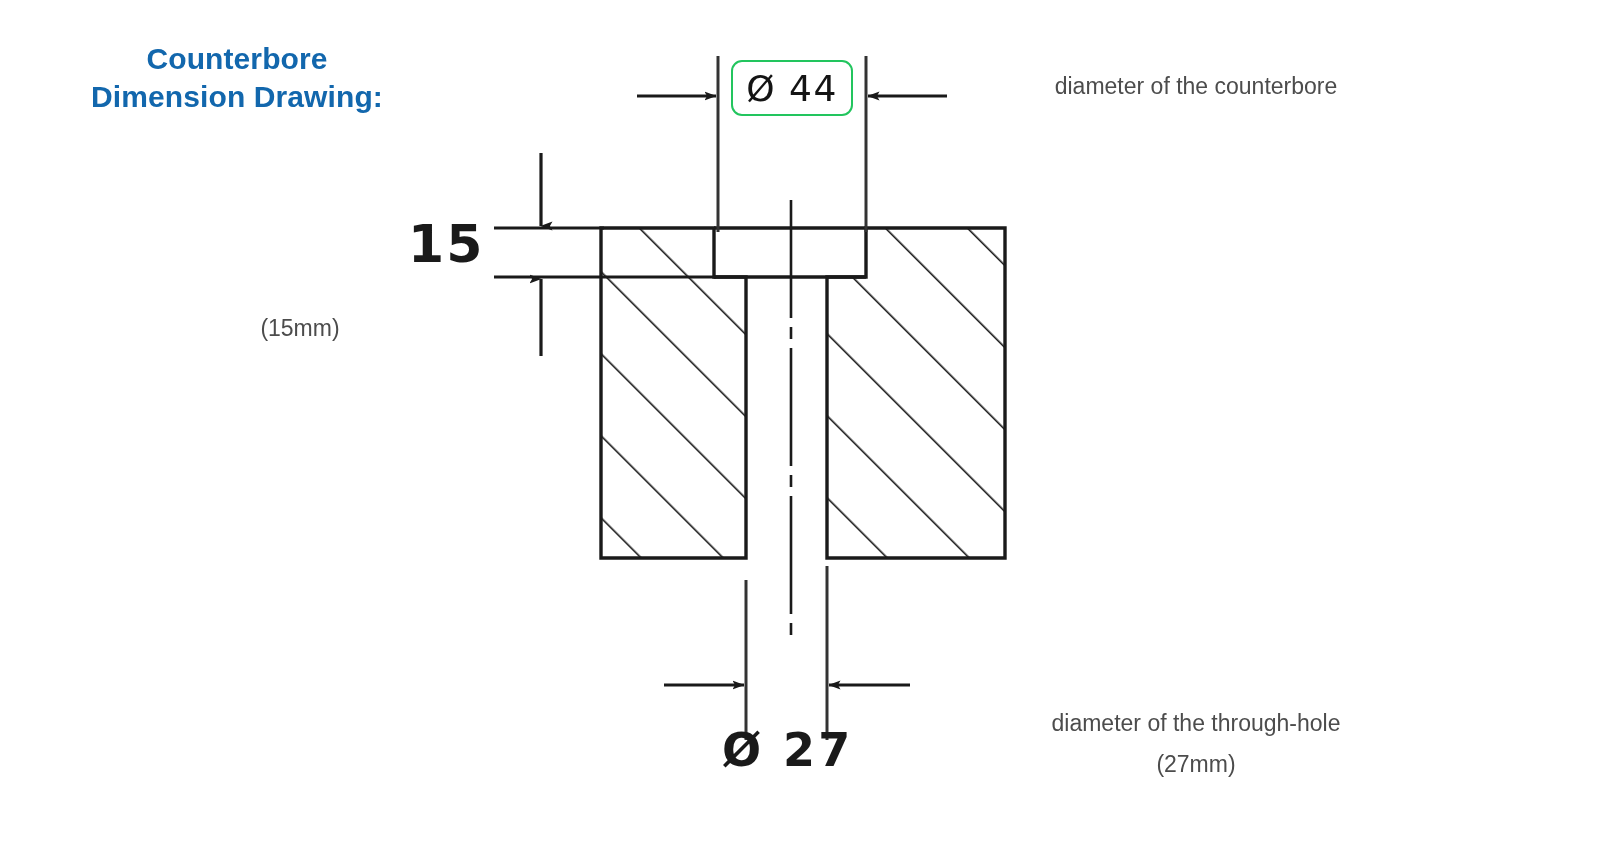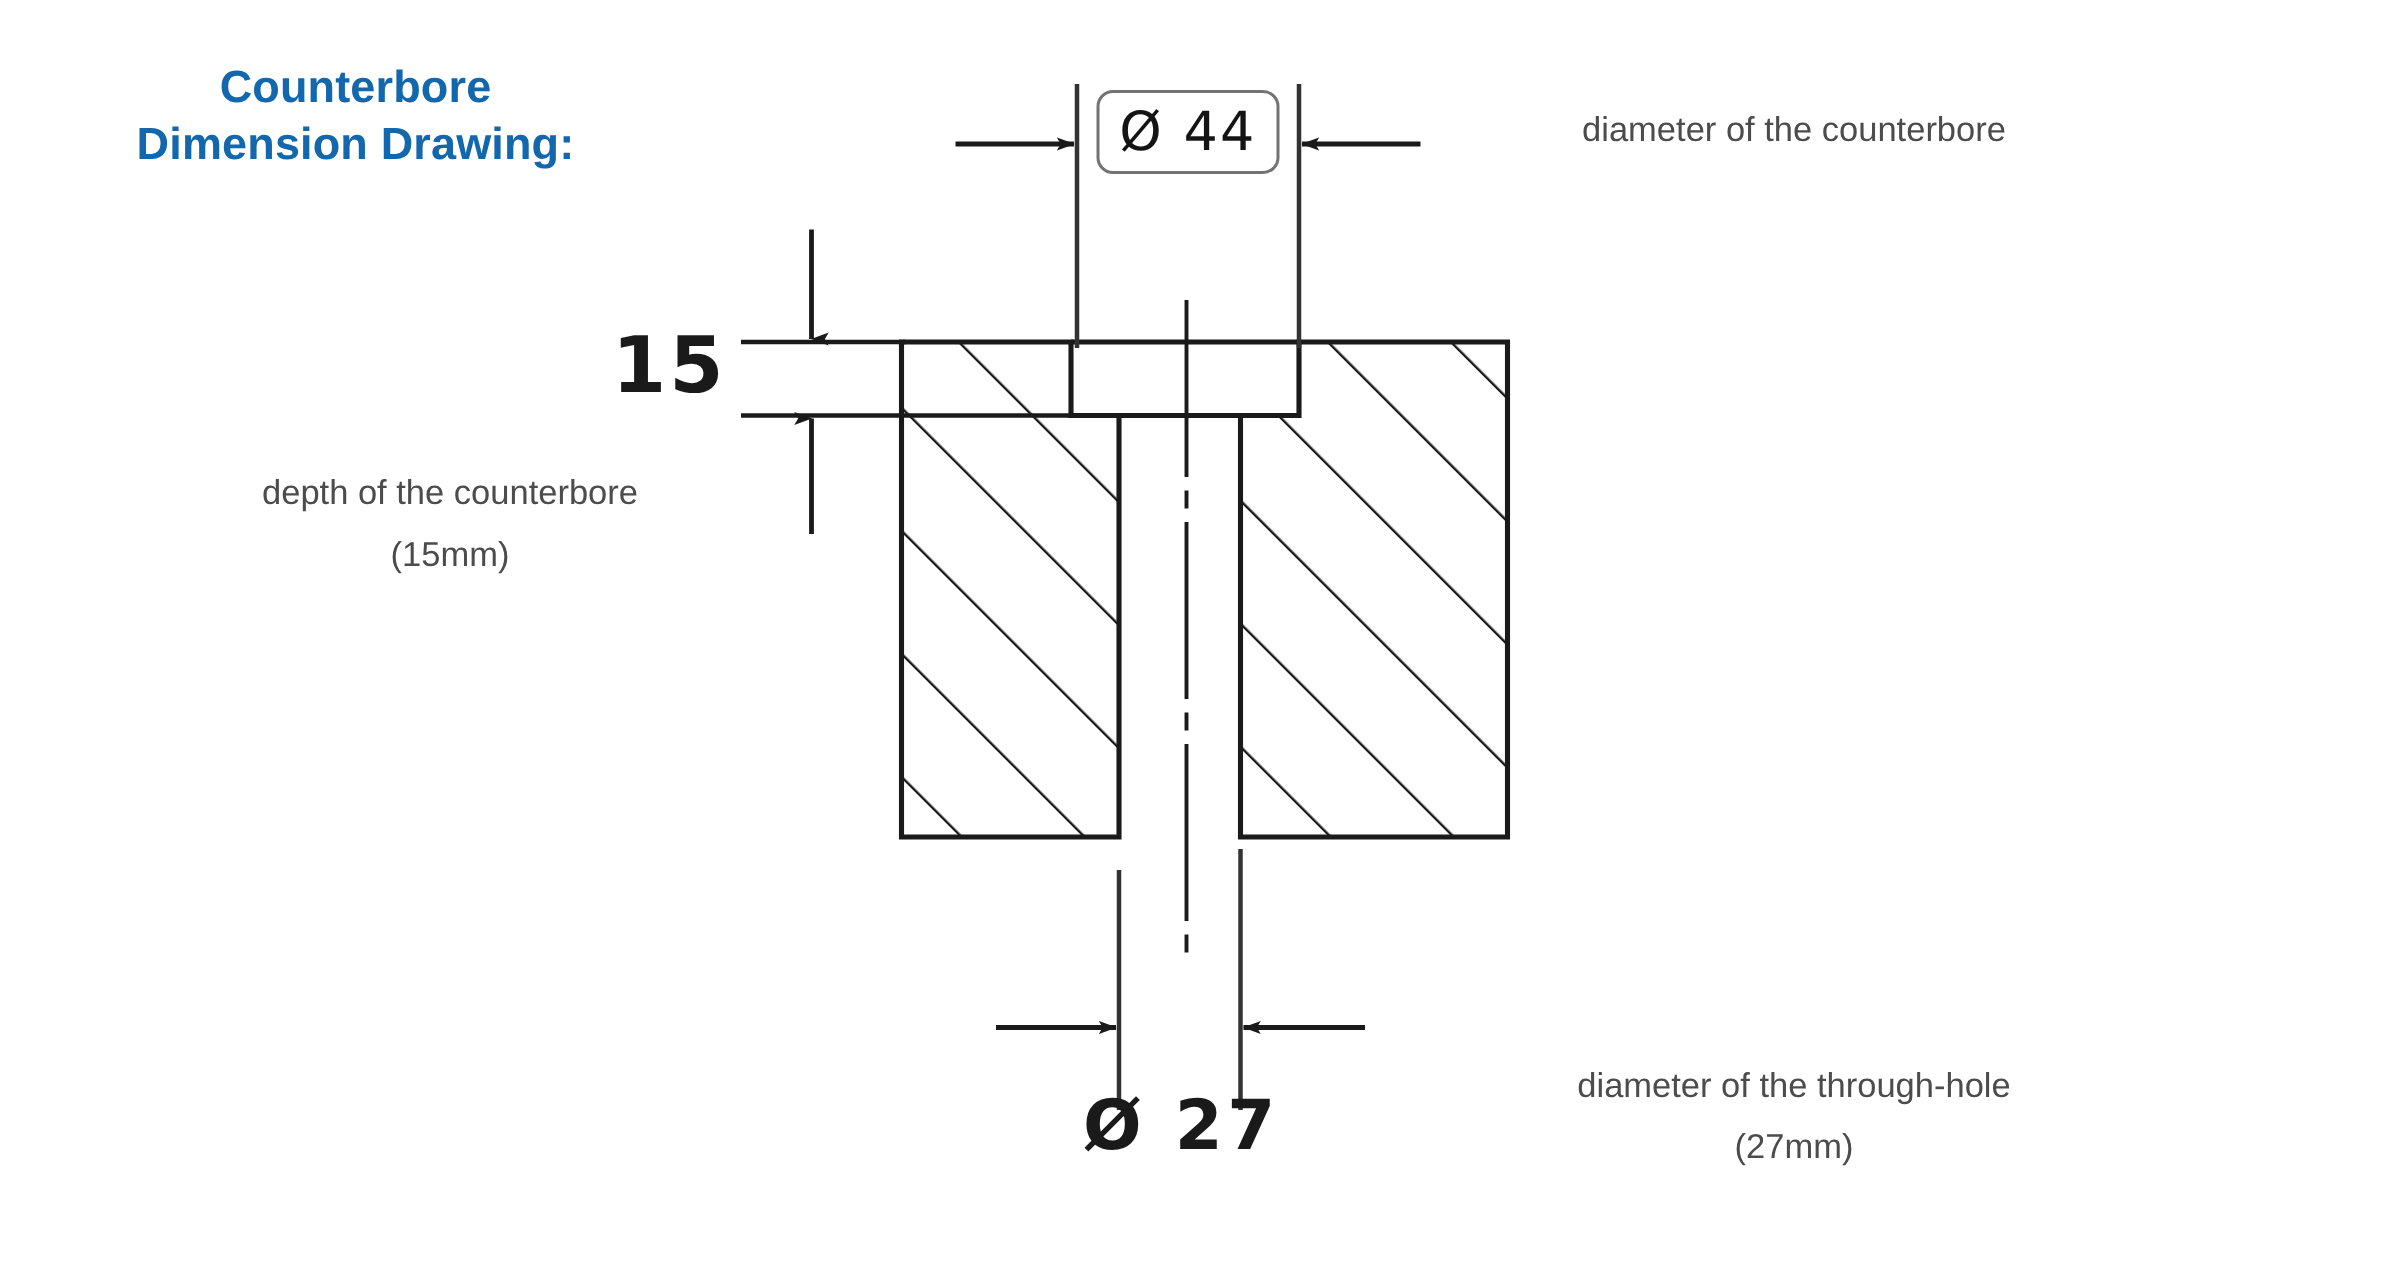--- a/index.html
+++ b/index.html
@@ -81,21 +81,21 @@
   }
 
   
   #dim-counterbore-callout {
     position: absolute;
     left: 731px;
     top: 60px;
     width: 122px;
     height: 56px;
     box-sizing: border-box;
-    border: 2px solid #737373;
+    border: 2px solid #22c55e;
     border-radius: 11px;
     background: #ffffff;
     display: flex;
     align-items: center;
     justify-content: center;
     color: #141414;
     font-family: "DejaVu Sans", sans-serif;
     font-size: 36px;
     letter-spacing: 1.5px;
     white-space: nowrap;
@@ -192,21 +192,20 @@
 
   <div id="dim-depth-value" class="dim-text">15</div>
 
   <div id="dim-throughhole-value" class="dim-text">Ø 27</div>
 
   <div id="annotation-counterbore-diameter" class="annotation">
     <span class="ann-line">diameter of the counterbore</span>
   </div>
 
   <div id="annotation-counterbore-depth" class="annotation">
-    <span class="ann-line">depth of the counterbore</span>
     <span class="ann-line">(15mm)</span>
   </div>
 
   <div id="annotation-throughhole-diameter" class="annotation">
     <span class="ann-line">diameter of the through-hole</span>
     <span class="ann-line">(27mm)</span>
   </div>
 
 </div>
 

